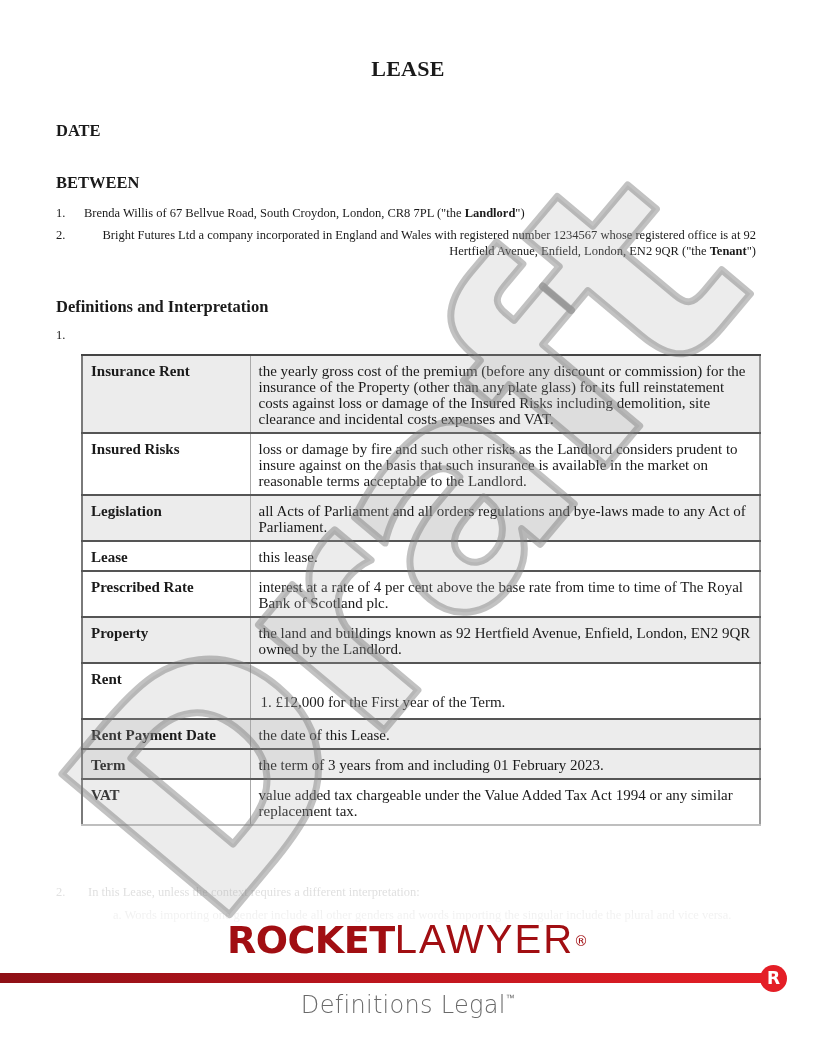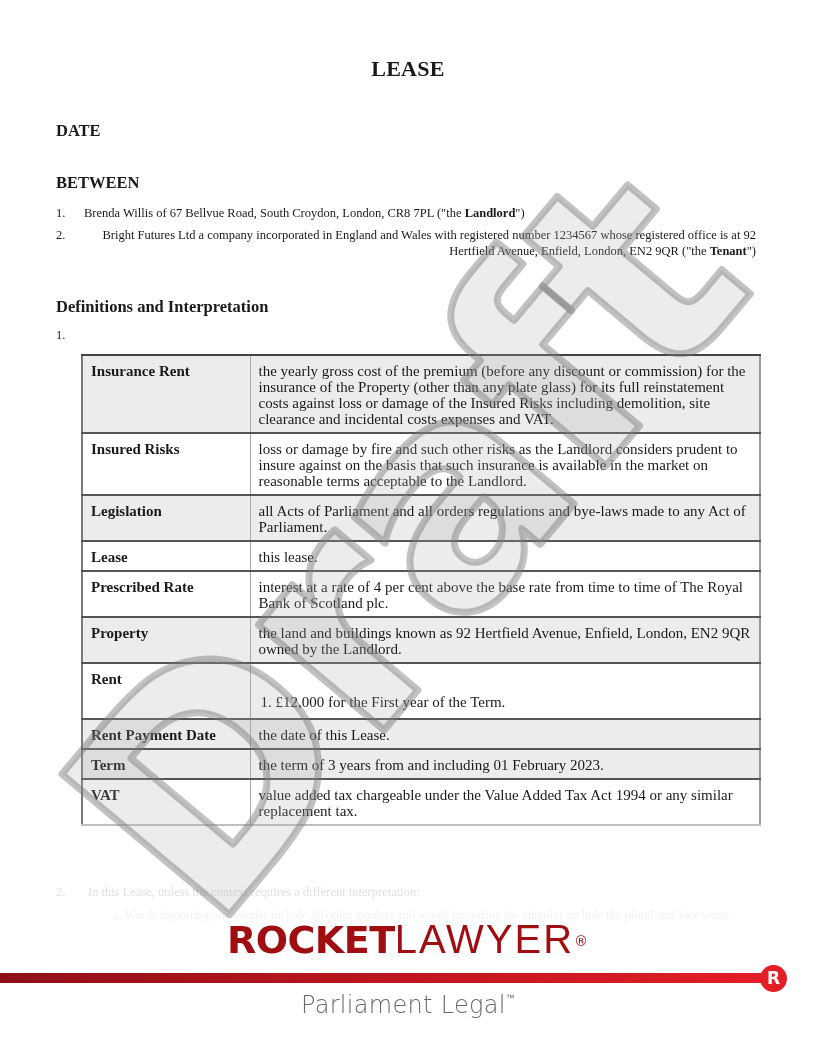--- a/index.html
+++ b/index.html
@@ -162,17 +162,17 @@
     <text x="0" y="0" transform="translate(420 560) rotate(-50)" text-anchor="middle" dominant-baseline="middle" font-family="DejaVu Sans, sans-serif" font-weight="bold" font-size="300" fill="rgba(170,170,170,0.22)" stroke="rgba(120,120,120,0.45)" stroke-width="7" stroke-linejoin="round" letter-spacing="-6">Draft</text>
   </svg>
 
   <div class="brand">
     <div class="brand-logo">
       <span class="rocket">ROCKET</span><span class="lawyer">LAWYER</span><span class="reg">®</span>
     </div>
     <div class="brand-bar"></div>
     <div class="brand-badge">R</div>
     <div class="brand-tagline">
-      <span>Parliament Legal</span><span class="tm">™</span>
+      <span>Definitions Legal</span><span class="tm">™</span>
     </div>
   </div>
 
 </div>
 
 </body></html>

